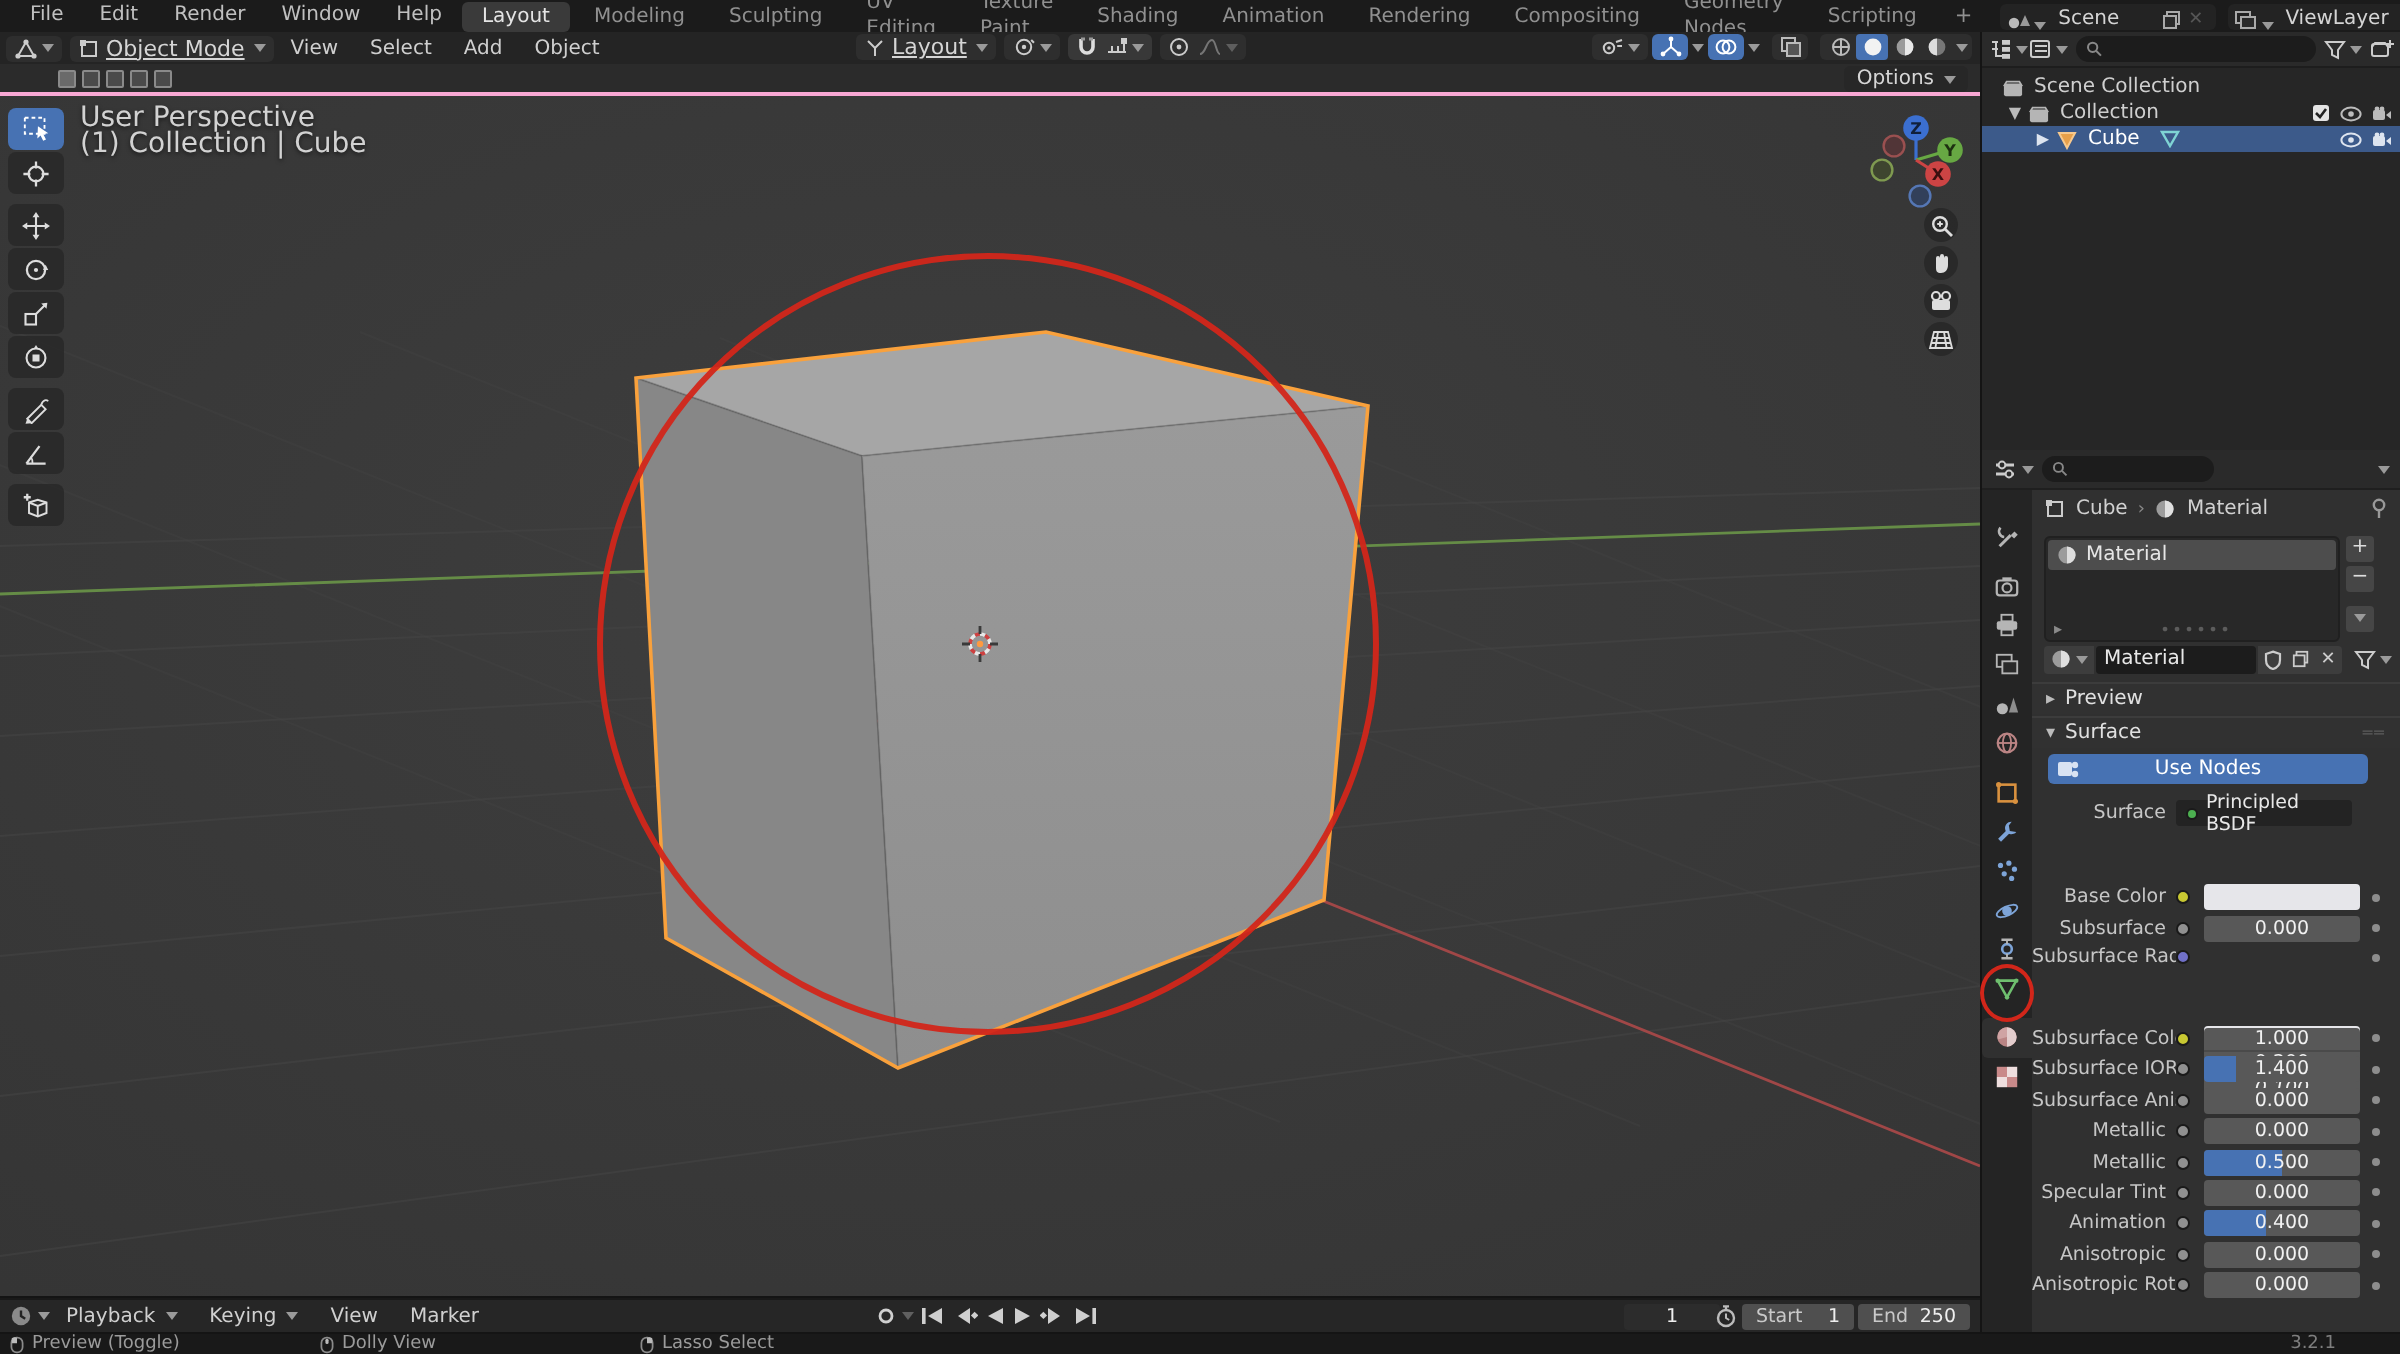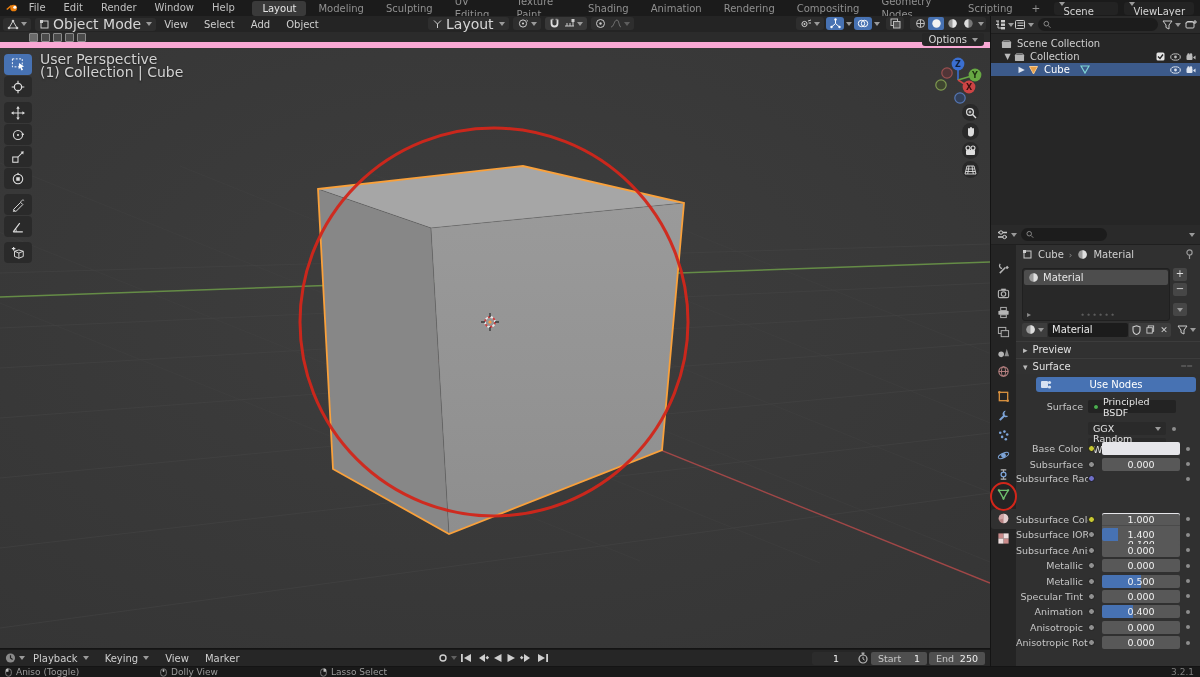--- a/index.html
+++ b/index.html
@@ -8,36 +8,36 @@
     -webkit-font-smoothing:antialiased; }
   #app { position:relative; width:1200px; height:677px; }
 
   
   #topbar { position:absolute; left:0; top:0; width:1200px; height:16px; background:#1b1b1b;
     display:flex; align-items:center; }
   .menu-item { padding:0 9px; color:#c0c0c0; line-height:16px; font-size:10px; }
   .ws-tab { padding:1px 10px; margin:0 1px; color:#909090; border-radius:3px; font-size:10px; line-height:13px;}
   .ws-tab.active { background:#3a3a3a; color:#e4e4e4; }
   .ws-add { color:#909090; padding:0 8px; }
-  .id-block { display:flex; align-items:flex-start; background:#232323; border-radius:3px; height:13px;
-    margin-left:6px; padding:0 3px;flex-direction:column; }
+  .id-block { display:flex; align-items:flex-end; background:#232323; border-radius:3px; height:13px;
+    margin-left:6px; padding:0 3px; }
   .id-block .name { color:#d4d4d4; font-size:10px; padding:0 6px; min-width:58px; }
   .v { width:0;height:0;border-left:3px solid transparent;border-right:3px solid transparent;
     border-top:4px solid #9a9a9a; display:inline-block; margin-left:2px; }
   svg.ic { display:block; }
 
   
   #viewport { position:absolute; left:0; top:16px; width:990px; height:632px; background:#3b3b3b; }
   .vp-header { position:absolute; left:0; top:0; width:100%; height:16px; background:#242424;
     display:flex; align-items:center; z-index:5;}
   .vp-toolheader { position:absolute; left:0; top:16px; width:100%; height:16px; background:#2b2b2b;
-    display:flex; align-items:center; z-index:5; border-bottom:6px solid #f9a8d4;}
+    display:flex; align-items:center; z-index:5; border-bottom:2px solid #f9a8d4;}
   .hbtn { display:flex; align-items:center; background:#2e2e2e; border-radius:3px; height:13px;
     padding:0 4px; margin-left:4px; }
-  .hbtn .t { font-size:14px; color:#d6d6d6; padding:0 3px; }
+  .hbtn .t { font-size:11px; color:#d6d6d6; padding:0 3px;text-decoration:underline; }
   .hmenu { padding:0 8px; font-size:10px; color:#cfcfcf; }
   .vp-center { position:absolute; left:424px; top:1px; display:flex; align-items:center; }
   .vp-right { position:absolute; right:4px; top:1px; display:flex; align-items:center; }
   .togbtn { width:18px; height:13px; border-radius:3px; display:flex; align-items:center;
     justify-content:center; background:#2e2e2e; margin-left:2px;}
   .togbtn.on { background:var(--accent); }
   .shadegrp { display:flex; align-items:center; background:#2e2e2e; border-radius:3px; margin-left:6px; height:13px; padding:0 2px;}
   .shadegrp .sph { width:16px; height:13px; display:flex; align-items:center; justify-content:center; border-radius:2px;}
   .sph.on { background:var(--accent); }
   #options-btn { position:absolute; right:6px; top:1px; display:flex; align-items:center;
@@ -95,21 +95,21 @@
     line-height:12px; text-align:center;}
   #datablock { position:absolute; left:31px; top:97px; right:4px; height:15px; display:flex; align-items:center;}
   .db-field { flex:1; display:flex; align-items:center; background:#1c1c1c; border-radius:2px; height:14px;
     padding:0 4px; color:#e8e8e8; font-size:10px; margin:0 1px;}
   .db-btn { width:14px; height:14px; background:#3d3d3d; display:flex; align-items:center; justify-content:center;
     color:#ccc; font-size:9px;}
   .panel-h { position:absolute; left:25px; right:0; height:16px; background:#313131; border-top:1px solid #3c3c3c;
     display:flex; align-items:center; padding:0 7px; gap:5px; font-size:10px; color:#e0e0e0;}
   .panel-h .arrow { color:#bbb; font-size:9px; }
   #use-nodes { position:absolute; left:33px; top:152px; width:160px; height:15px; background:var(--accent);
-    border-radius:3px; display:flex; align-items:center; justify-content:center; color:#fff; font-size:10px;margin-left:12px;}
+    border-radius:3px; display:flex; align-items:center; justify-content:center; color:#fff; font-size:10px;}
   #use-nodes svg { position:absolute; left:4px; }
   .prow { display:flex; align-items:center; height:15.4px; }
   .plabel { width:72px; text-align:right; padding-right:5px; color:#c6c6c6; font-size:9.5px; flex:none;
     white-space:nowrap; overflow:hidden;}
   .socket { width:7px; height:7px; border-radius:50%; border:1px solid #1a1a1a; flex:none; margin-right:7px;}
   .s-gray{background:#909090;} .s-yellow{background:#c8c832;} .s-purple{background:#7070c8;} .s-green{background:#4caf50;}
   .slider { position:relative; width:78px; height:13px; background:#585858; border-radius:2px; overflow:hidden;
     text-align:center; font-size:9.5px; line-height:13px; color:#f2f2f2; flex:none;}
   .slider .fill { position:absolute; left:0; top:0; bottom:0; background:var(--accent); }
   .slider .val { position:relative; }
@@ -135,21 +135,21 @@
   .tl-field { background:#4f4f4f; border-radius:2px; height:13px; display:flex; align-items:center;
     font-size:9.5px; color:#efefef; padding:0 7px;}
   #tl-frame { position:absolute; left:812px; width:48px; background:#2c2c2c; justify-content:center;}
   #tl-right { position:absolute; right:5px; display:flex; align-items:center; gap:2px;}
   #tl-play { position:absolute; left:437px; display:flex; align-items:center; gap:3px;}
 
   
   #statusbar { position:absolute; left:0; top:667px; width:1200px; height:10px; background:#191919;
     font-size:9px; color:#9b9b9b;}
   .sb-item { position:absolute; top:0; display:flex; align-items:center; gap:4px; height:10px;}
-  #sb-version { position:absolute; right:6px; top:0; color:#7e7e7e;margin-left:12px;}
+  #sb-version { position:absolute; right:32px; top:0; color:#7e7e7e;margin-left:12px;}
 </style>
 </head>
 <body>
 
 <div id="app">
 
   <header id="topbar">
     <svg class="ic" width="18" height="12" viewBox="0 0 18 12" style="margin-left:6px">
       <circle cx="10" cy="6" r="4.4" fill="#e87d0d"></circle>
         <circle cx="11.5" cy="5" r="2" fill="#fff"></circle>
@@ -830,38 +830,20 @@
     <div id="shader-row">
       <div class="prow">
         <div class="plabel">Surface</div>
         <div id="shader-field">
           <span class="socket s-green" style="margin:0;width:6px;height:6px"></span>
           <span>Principled BSDF</span>
         </div>
       </div>
     </div>
 
-    <div id="enum-rows">
-      <div class="prow">
-        <div class="plabel"></div>
-        <div class="ddown">
-          <span>GGX</span>
-          <span class="v"></span>
-        </div>
-        <div class="deco"></div>
-      </div>
-      <div class="prow">
-        <div class="plabel"></div>
-        <div class="ddown">
-          <span>Random Walk</span>
-          <span class="v"></span>
-        </div>
-        <div class="deco"></div>
-      </div>
-    </div>
 
     <div id="field-rows">
       <div class="prow">
         <div class="plabel">Base Color</div>
         <div class="socket s-yellow"></div>
         <div class="swatch"></div>
         <div class="deco"></div>
       </div>
       <div class="prow">
         <div class="plabel">Subsurface</div>
@@ -1038,21 +1020,21 @@
       </div>
     </div>
   </div>
 
   <div id="statusbar">
     <div class="sb-item" style="left:5px">
       <svg class="ic" width="7" height="9" viewBox="0 0 8 10">
           <rect x="0.8" y="0.8" width="6.4" height="8.4" rx="3" fill="none" stroke="#8a8a8a"></rect>
           <path d="M1 1.2 a3 3 0 0 1 3 -0.4 V4 H1 Z" fill="#bbb"></path>
         </svg>
-      <span>Aniso (Toggle)</span>
+      <span>Preview (Toggle)</span>
     </div>
     <div class="sb-item" style="left:160px">
       <svg class="ic" width="7" height="9" viewBox="0 0 8 10">
           <rect x="0.8" y="0.8" width="6.4" height="8.4" rx="3" fill="none" stroke="#8a8a8a"></rect>
           <rect x="3.1" y="1.4" width="1.8" height="3" rx="0.9" fill="#bbb"></rect>
         </svg>
       <span>Dolly View</span>
     </div>
     <div class="sb-item" style="left:320px">
       <svg class="ic" width="7" height="9" viewBox="0 0 8 10">

